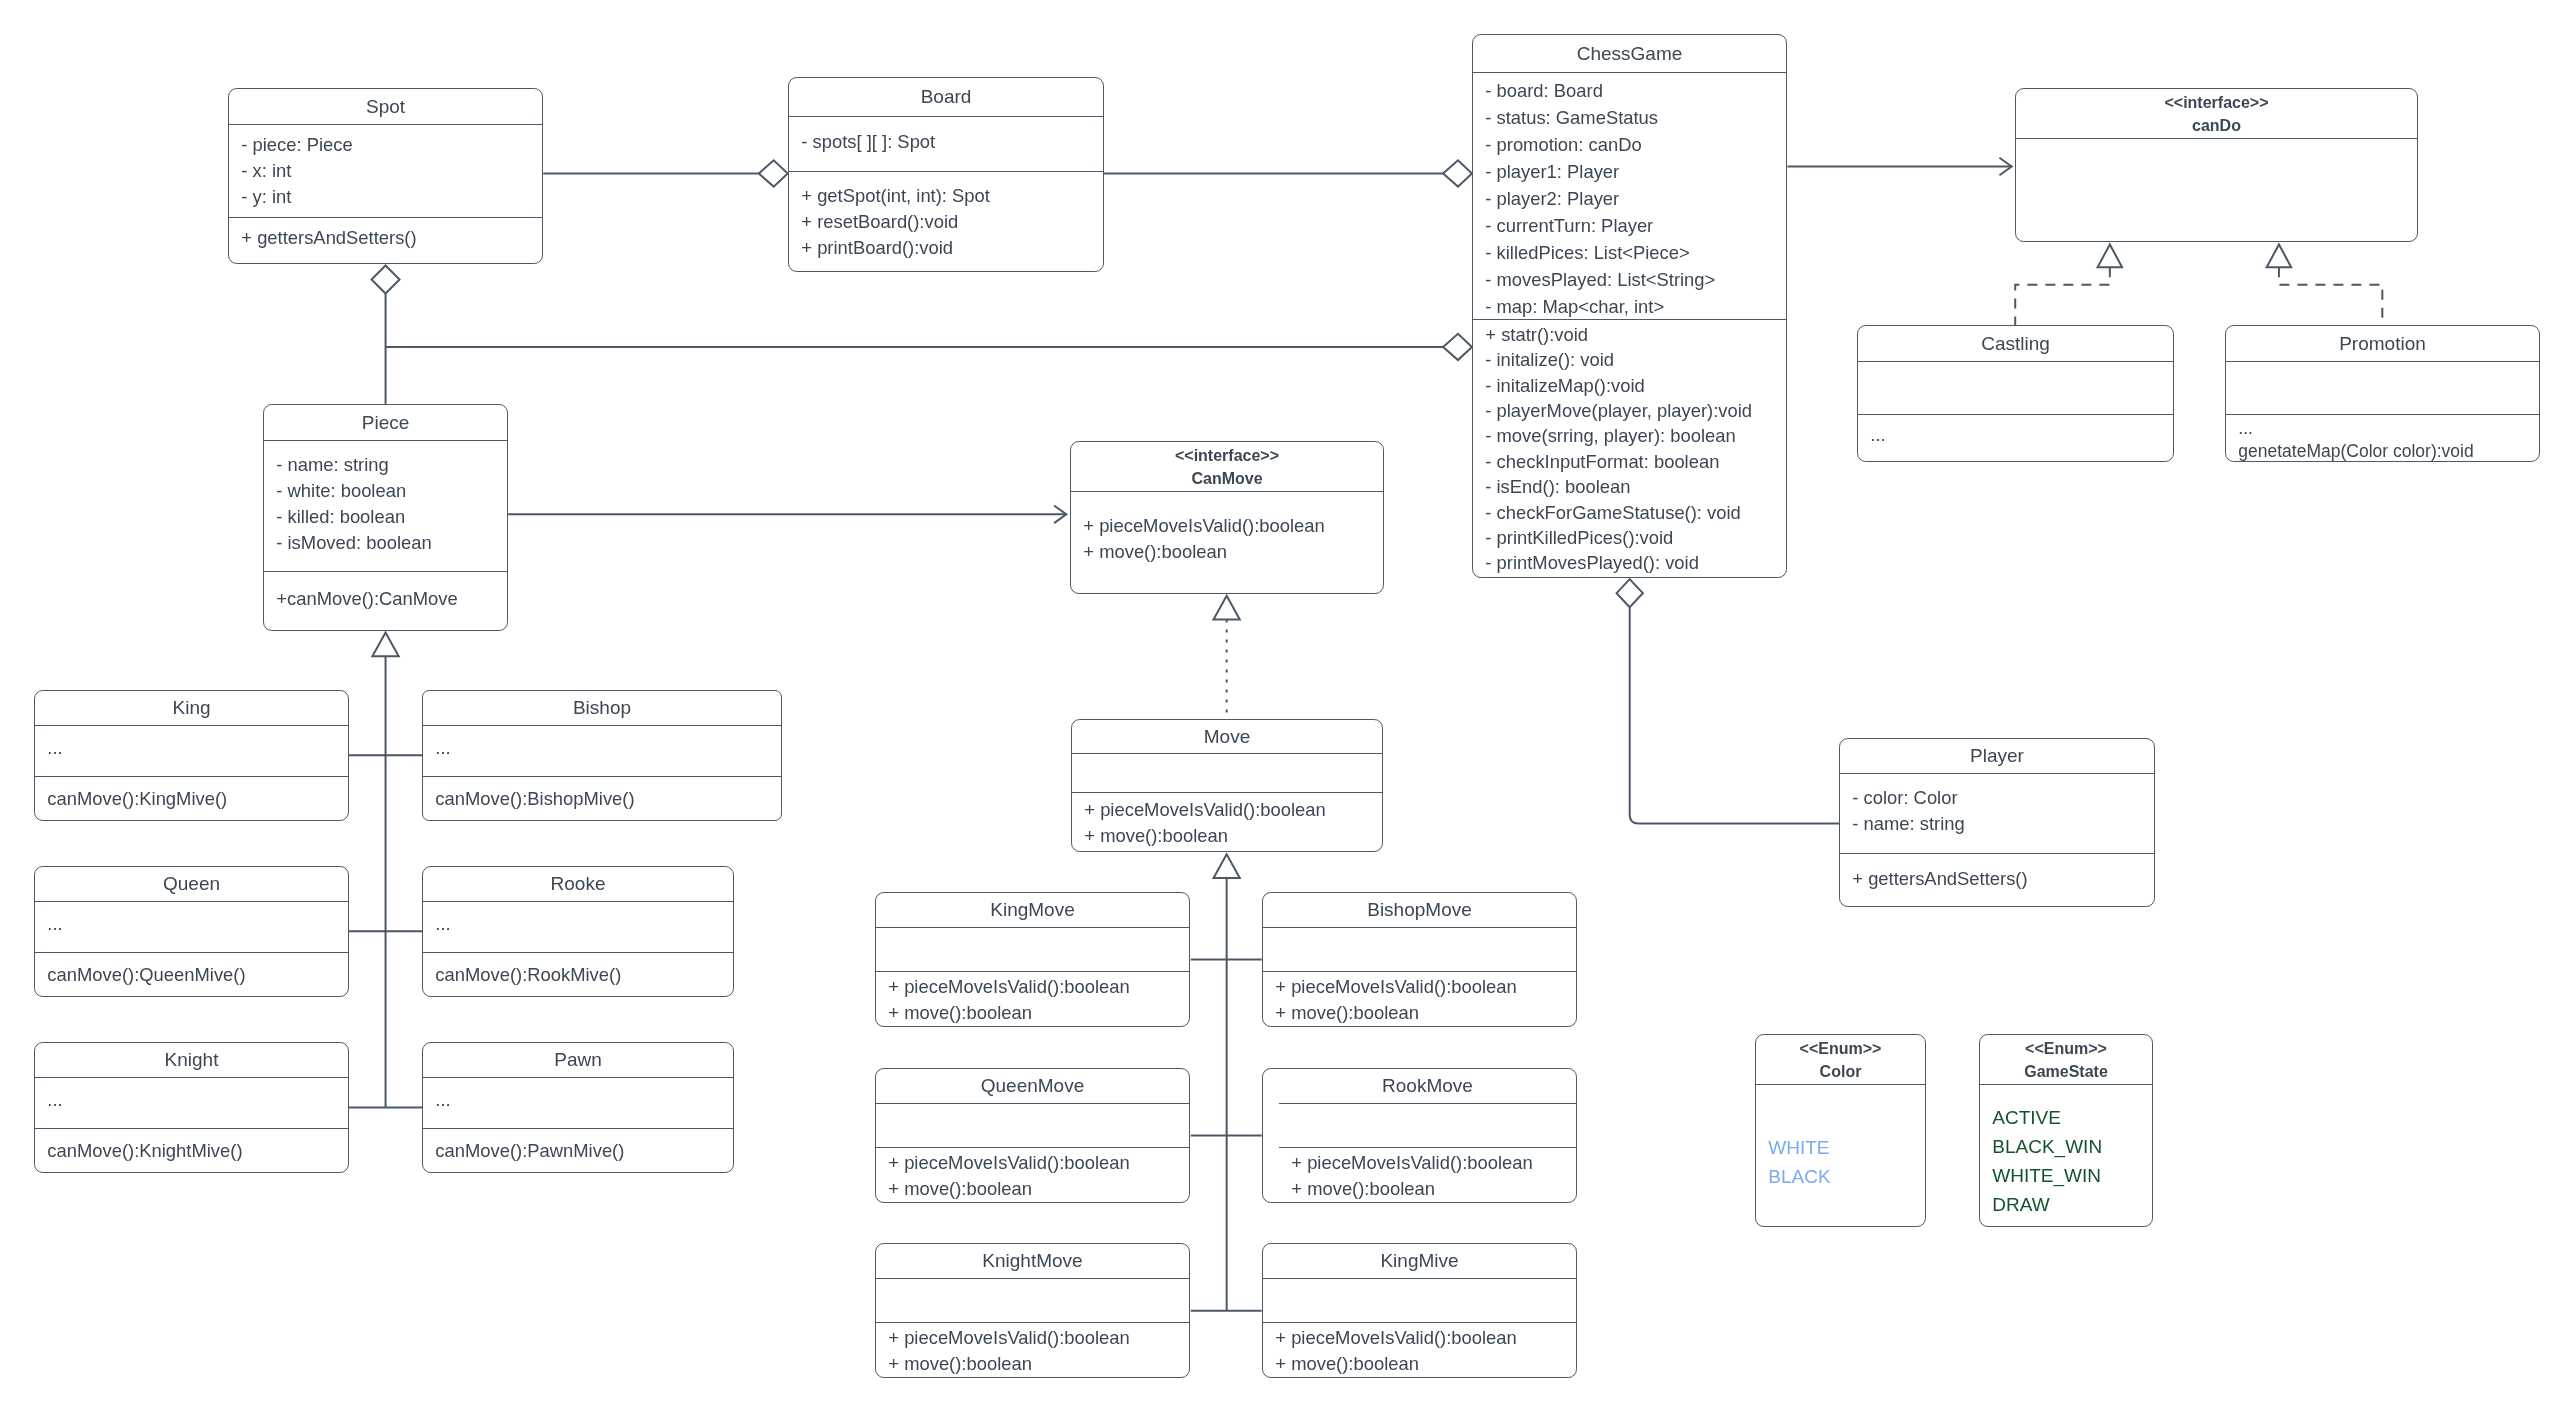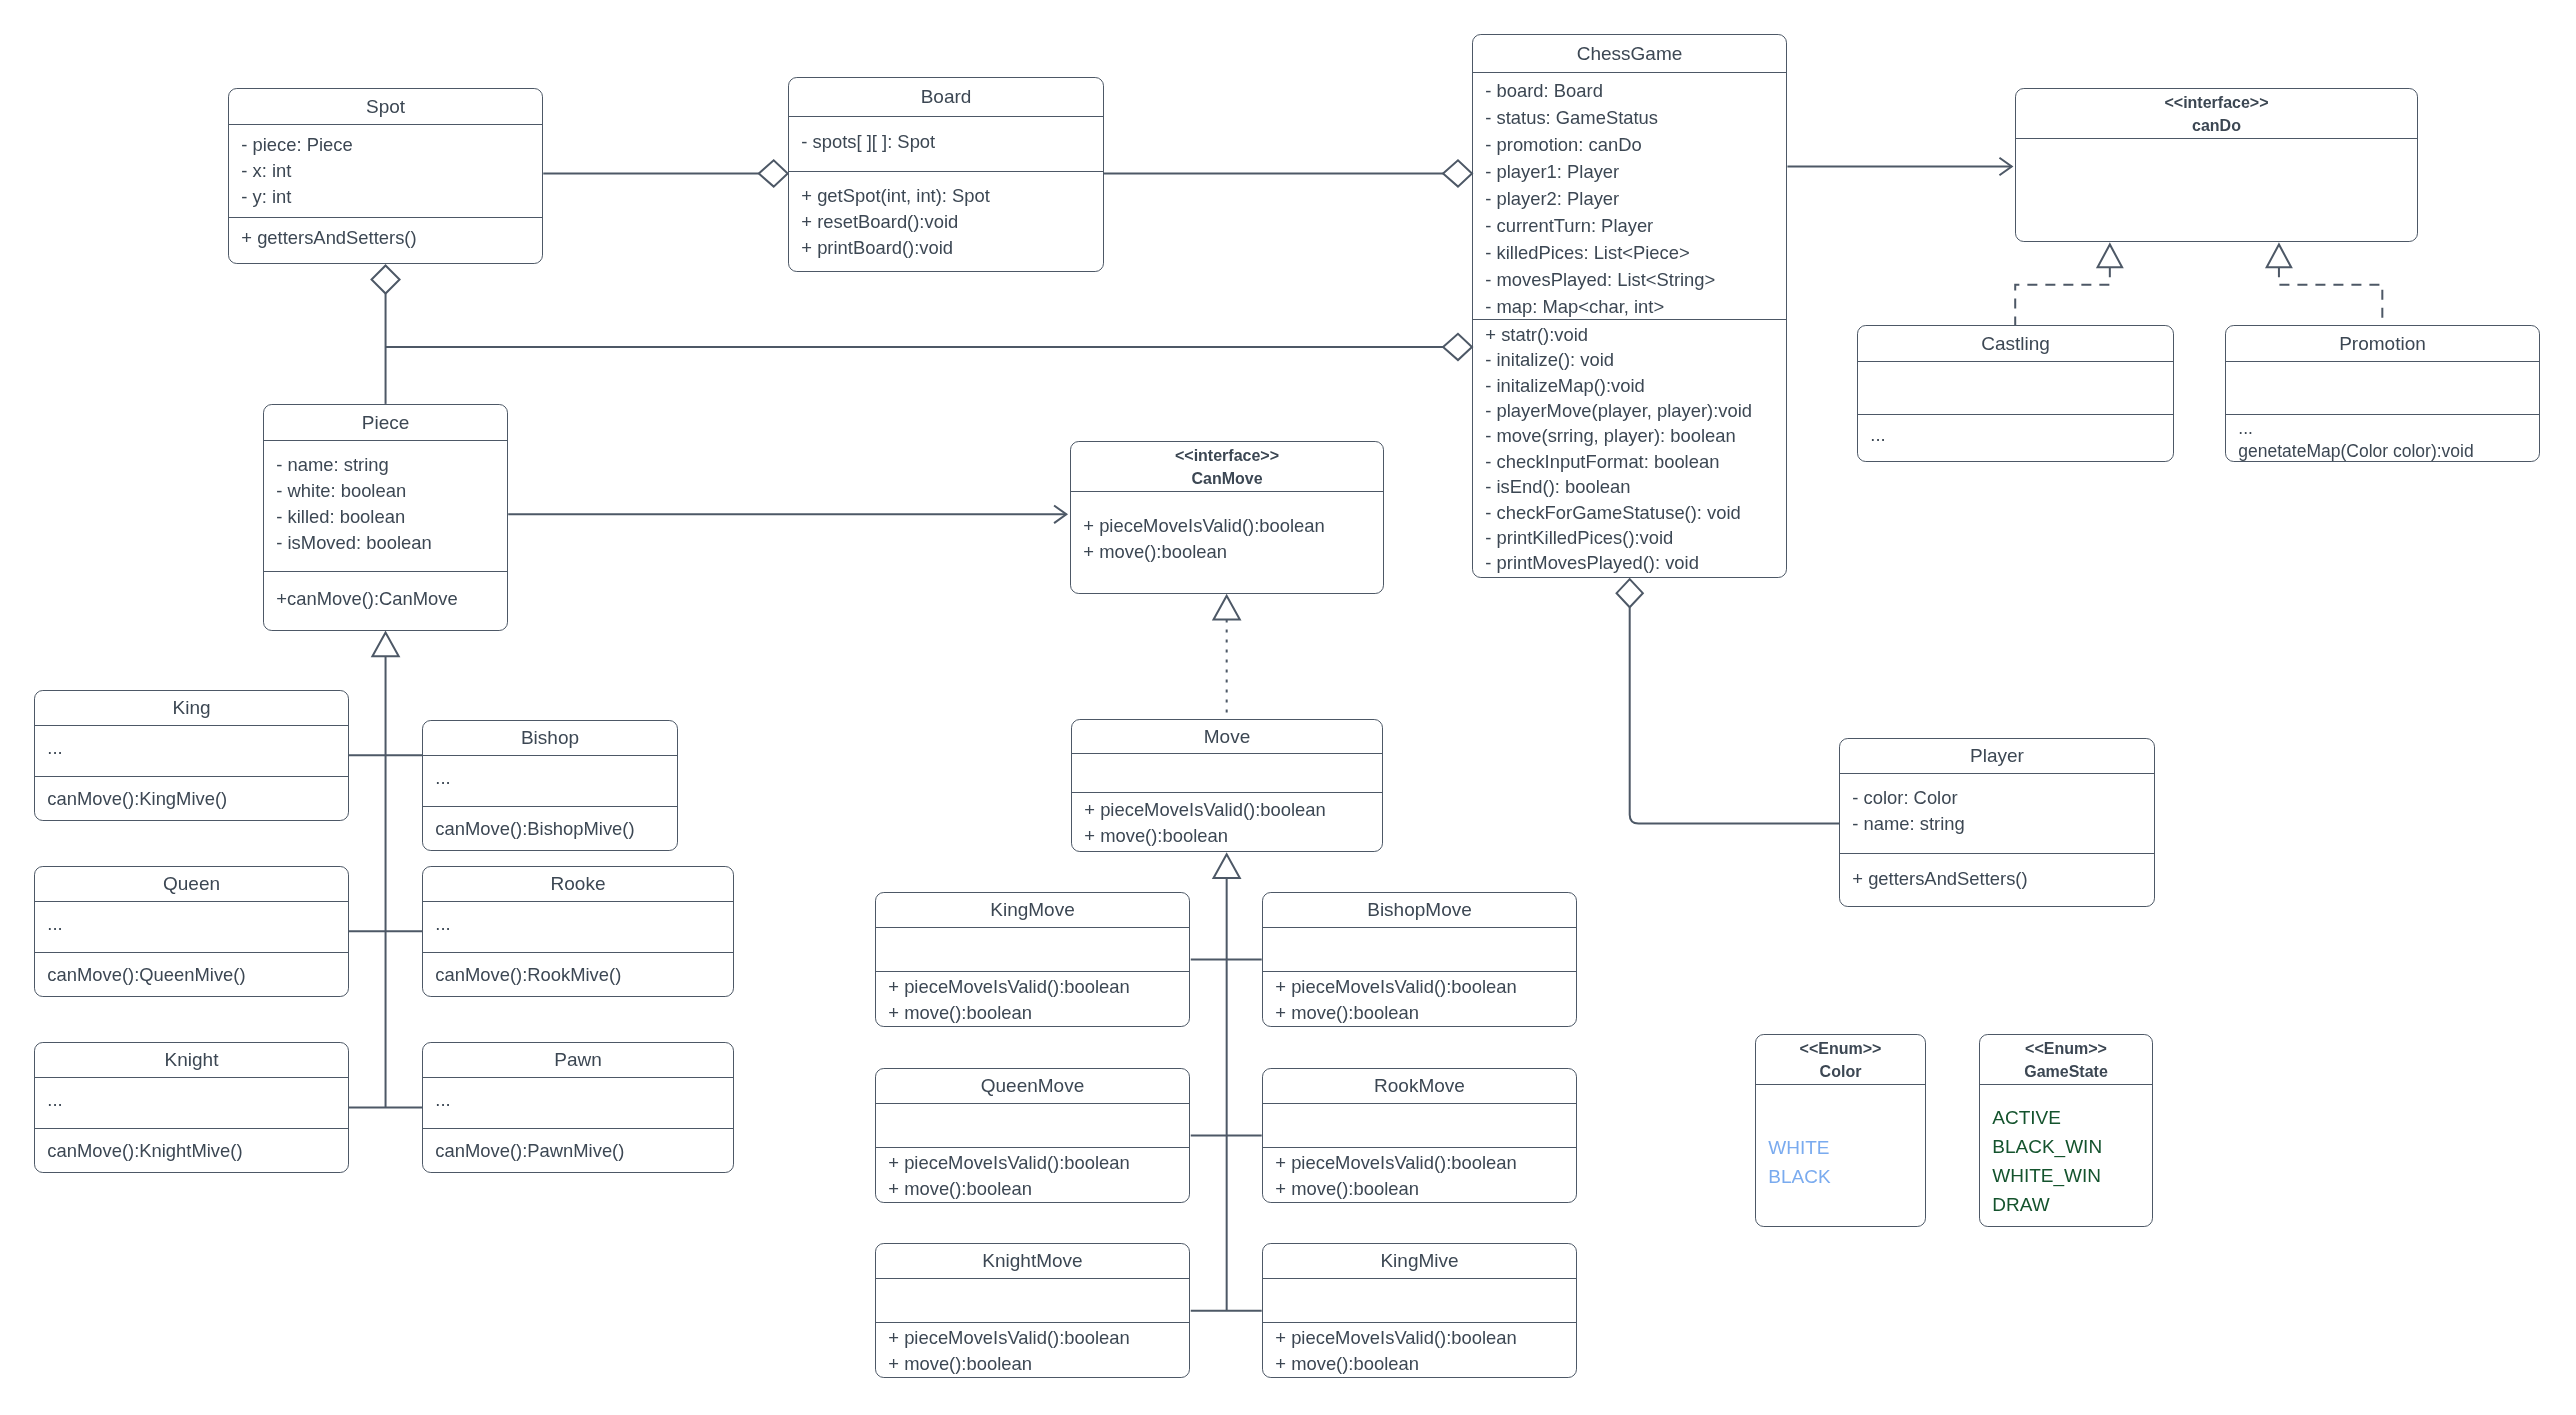--- a/index.html
+++ b/index.html
@@ -121,21 +121,21 @@
     </div>
     <div class="uml-class" style="left: 34px; top: 690px; width: 315px; height: 131px;">
       <div class="uml-title" style="height: 35px;">King</div>
       <div class="uml-section divided" style="height: 51px; padding-top: 8.8px; line-height: 26px;">
         <div class="uml-row">...</div>
       </div>
       <div class="uml-section" style="height: 46px; padding-top: 8.8px; line-height: 26px;">
         <div class="uml-row">canMove():KingMive()</div>
       </div>
     </div>
-    <div class="uml-class" style="left: 422px; top: 720px; width: 256px; height: 131px;">
+    <div class="uml-class" style="left: 422px; top: 690px; width: 360px; height: 131px; border-radius: 7px;">
       <div class="uml-title" style="height: 35px;">Bishop</div>
       <div class="uml-section divided" style="height: 51px; padding-top: 8.8px; line-height: 26px;">
         <div class="uml-row">...</div>
       </div>
       <div class="uml-section" style="height: 46px; padding-top: 8.8px; line-height: 26px;">
         <div class="uml-row">canMove():BishopMive()</div>
       </div>
     </div>
     <div class="uml-class" style="left: 34px; top: 866px; width: 315px; height: 131px;">
       <div class="uml-title" style="height: 35px;">Queen</div>
@@ -198,21 +198,21 @@
       </div>
     </div>
     <div class="uml-class" style="left: 875px; top: 1068px; width: 315px; height: 135px;">
       <div class="uml-title" style="height: 35px;">QueenMove</div>
       <div class="uml-section divided" style="height: 44px; padding-top: 7px; line-height: 26px;"></div>
       <div class="uml-section" style="height: 56px; padding-top: 1.8px; line-height: 26px;">
         <div class="uml-row">+ pieceMoveIsValid():boolean</div>
         <div class="uml-row">+ move():boolean</div>
       </div>
     </div>
-    <div class="uml-class" style="left: 1262px; top: 1068px; width: 315px; height: 135px;">
+    <div class="uml-class" style="left: 1262px; top: 1068px; width: 315px; height: 135px; padding-left: 16px;">
       <div class="uml-title" style="height: 35px;">RookMove</div>
       <div class="uml-section divided" style="height: 44px; padding-top: 7px; line-height: 26px;"></div>
       <div class="uml-section" style="height: 56px; padding-top: 1.8px; line-height: 26px;">
         <div class="uml-row">+ pieceMoveIsValid():boolean</div>
         <div class="uml-row">+ move():boolean</div>
       </div>
     </div>
     <div class="uml-class" style="left: 875px; top: 1243px; width: 315px; height: 135px;">
       <div class="uml-title" style="height: 35px;">KnightMove</div>
       <div class="uml-section divided" style="height: 44px; padding-top: 7px; line-height: 26px;"></div>

